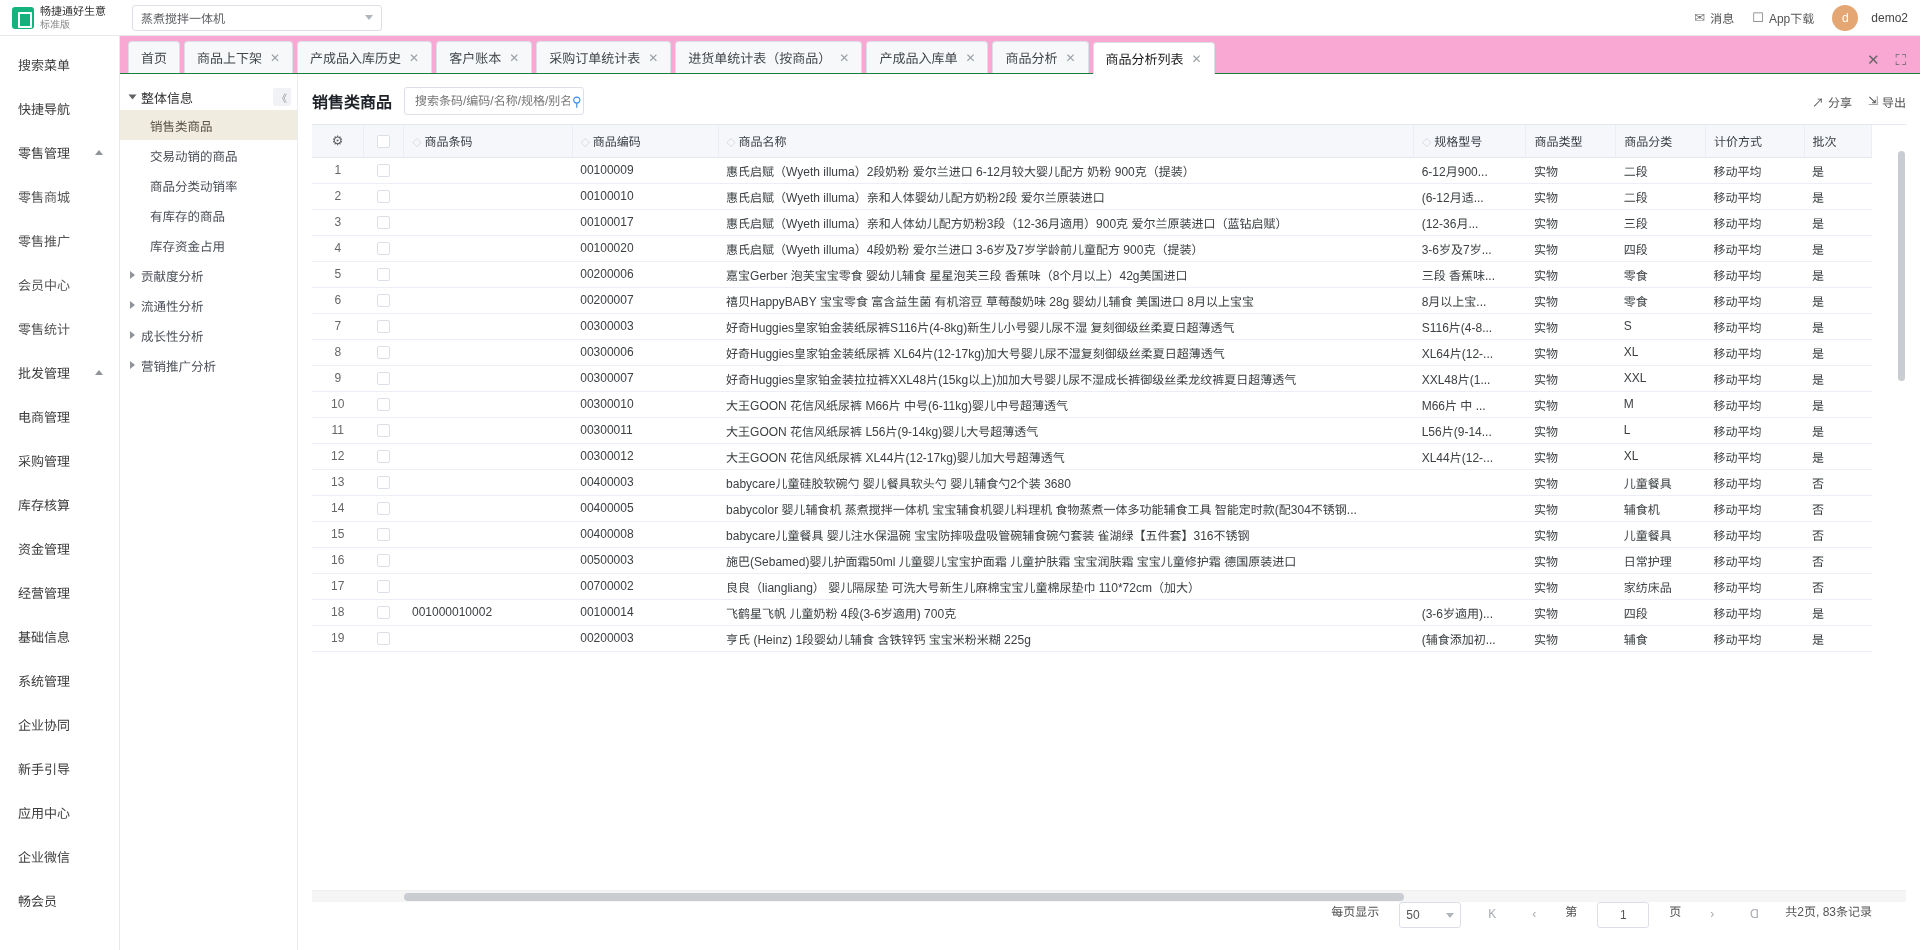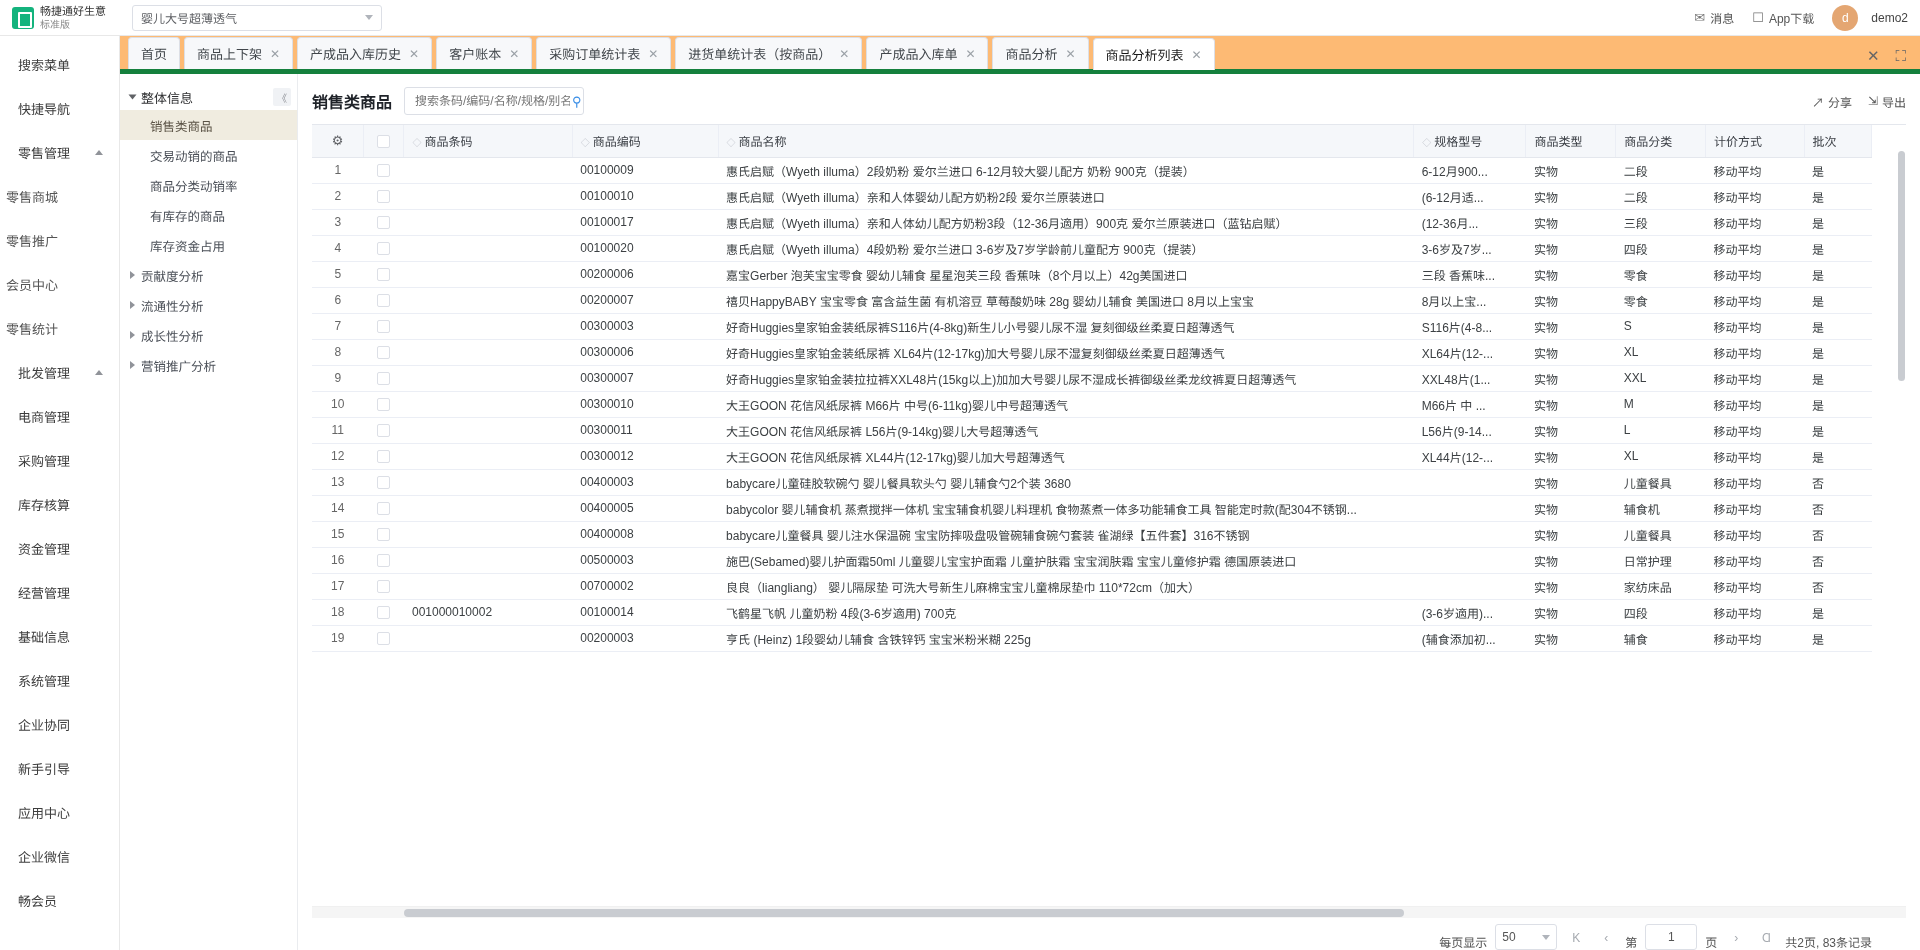--- a/index.html
+++ b/index.html
@@ -122,38 +122,38 @@
     position: relative;
   }
   .nav-item.group { font-weight: normal; }
   .nav-item .arrow {
     position: absolute; right: 16px;
     width: 0; height: 0;
     border-left: 4px solid transparent;
     border-right: 4px solid transparent;
     border-bottom: 5px solid #909399;
   }
-  .nav-item.sub { color: #555; font-size: 13px; padding-left: 6px; }
+  .nav-item.sub { color: #555; font-size: 13px; padding-left: 18px; }
 
   
   .main {
     flex: 1;
     display: flex;
     flex-direction: column;
     min-width: 0;
     background: #f2f3f5;
   }
 
   
   .tabbar {
     height: 38px;
-    background: #fdba74;
+    background: #f9a8d4;
     display: flex;
     align-items: flex-end;
-    border-bottom: 5px solid #15803d;
+    border-bottom: 1px solid #15803d;
     position: relative;
     flex: 0 0 38px;
     padding-left: 8px;
   }
   .tab {
     height: 32px;
     margin-right: 4px;
     padding: 0 12px;
     display: flex;
     align-items: center;
@@ -389,25 +389,25 @@
     top: 26px;
     right: 1px;
     width: 7px;
     height: 230px;
     background: #c9ccd1;
     border-radius: 4px;
   }
 
   
   .pager {
-    height: 32px;
-    display: flex;
-    align-items: flex-end;
+    height: 48px;
+    display: flex;
+    align-items: flex-start;
     justify-content: flex-end;
-    gap: 8px;
+    gap: 20px;
     font-size: 12px;
     color: #555;
     padding-right: 34px;
   }
   .pg-select {
     width: 62px; height: 26px;
     border: 1px solid #dcdfe6;
     border-radius: 3px;
     display: flex; align-items: center;
     justify-content: space-between;
@@ -440,21 +440,21 @@
   <div class="topbar">
     <div class="logo-box">
       <div class="logo-mark"></div>
       <div class="logo-text">
         <span>畅捷通好生意</span>
         <small>标准版</small>
       </div>
     </div>
 
     <div class="company-select">
-      <span>婴儿大号超薄透气</span>
+      <span>蒸煮搅拌一体机</span>
       <span class="caret-down"></span>
     </div>
 
     <div class="topbar-right">
       <div class="tb-item">
         <span class="tb-ico">✉</span>
         <span>消息</span>
       </div>
       <div class="tb-item">
         <span class="tb-ico">☐</span>

